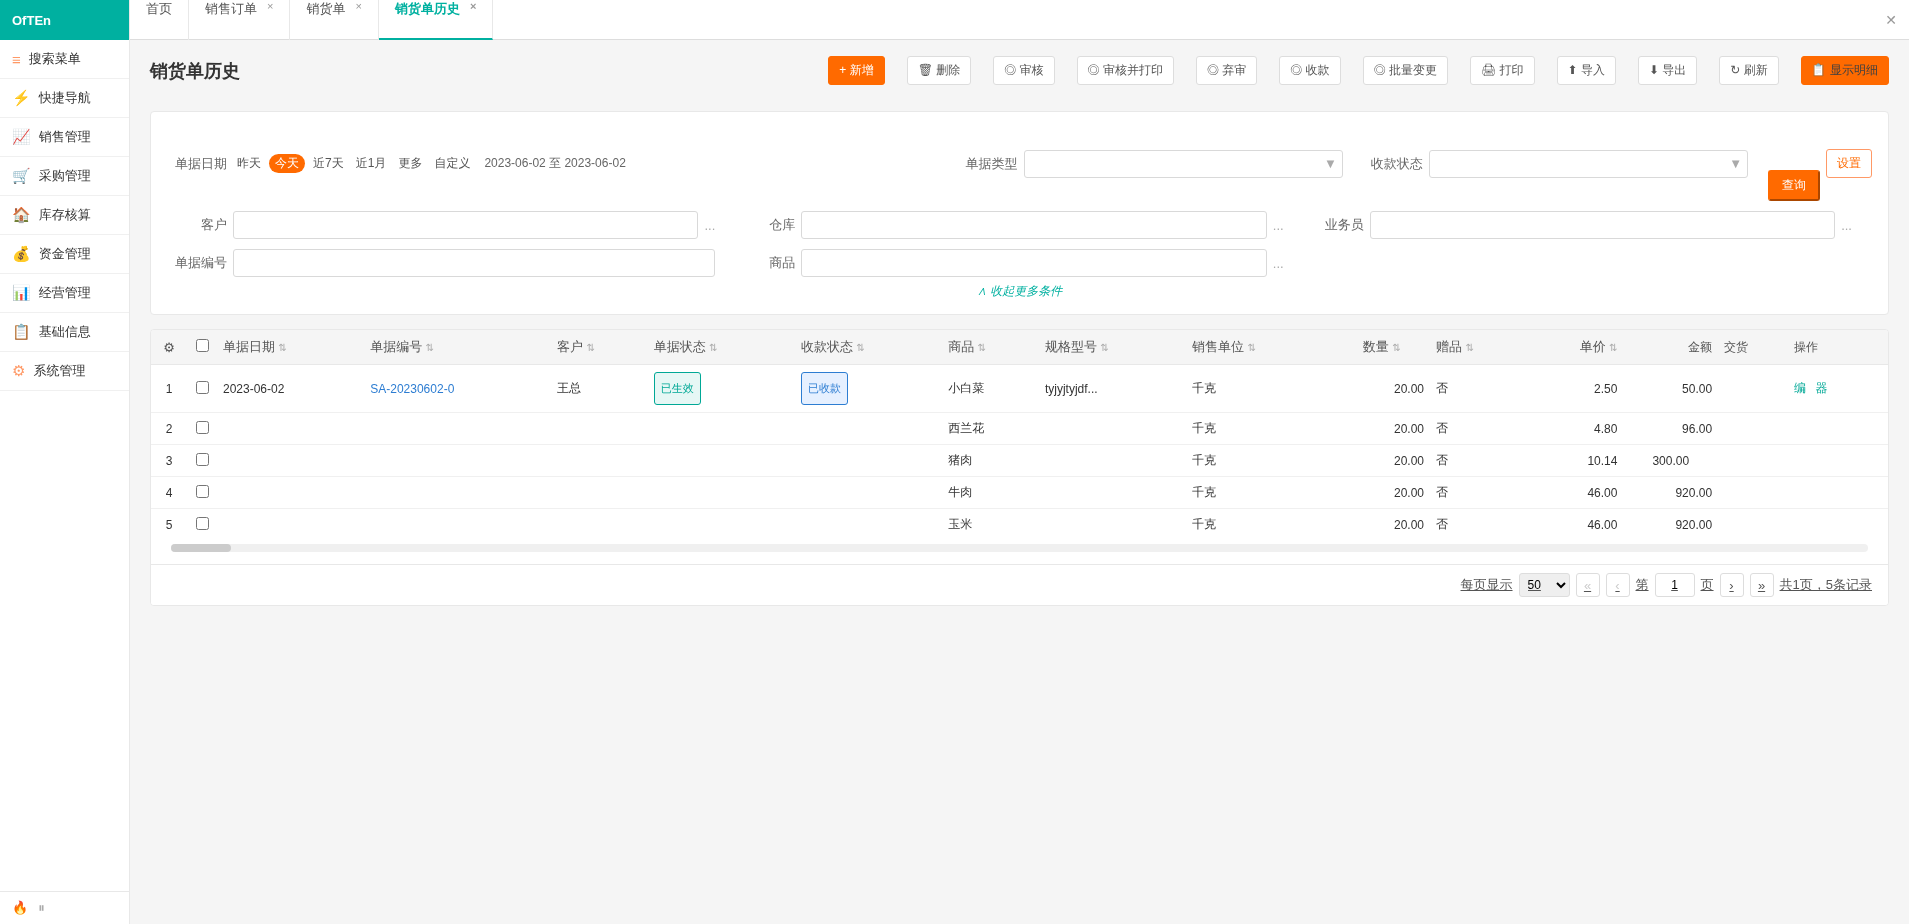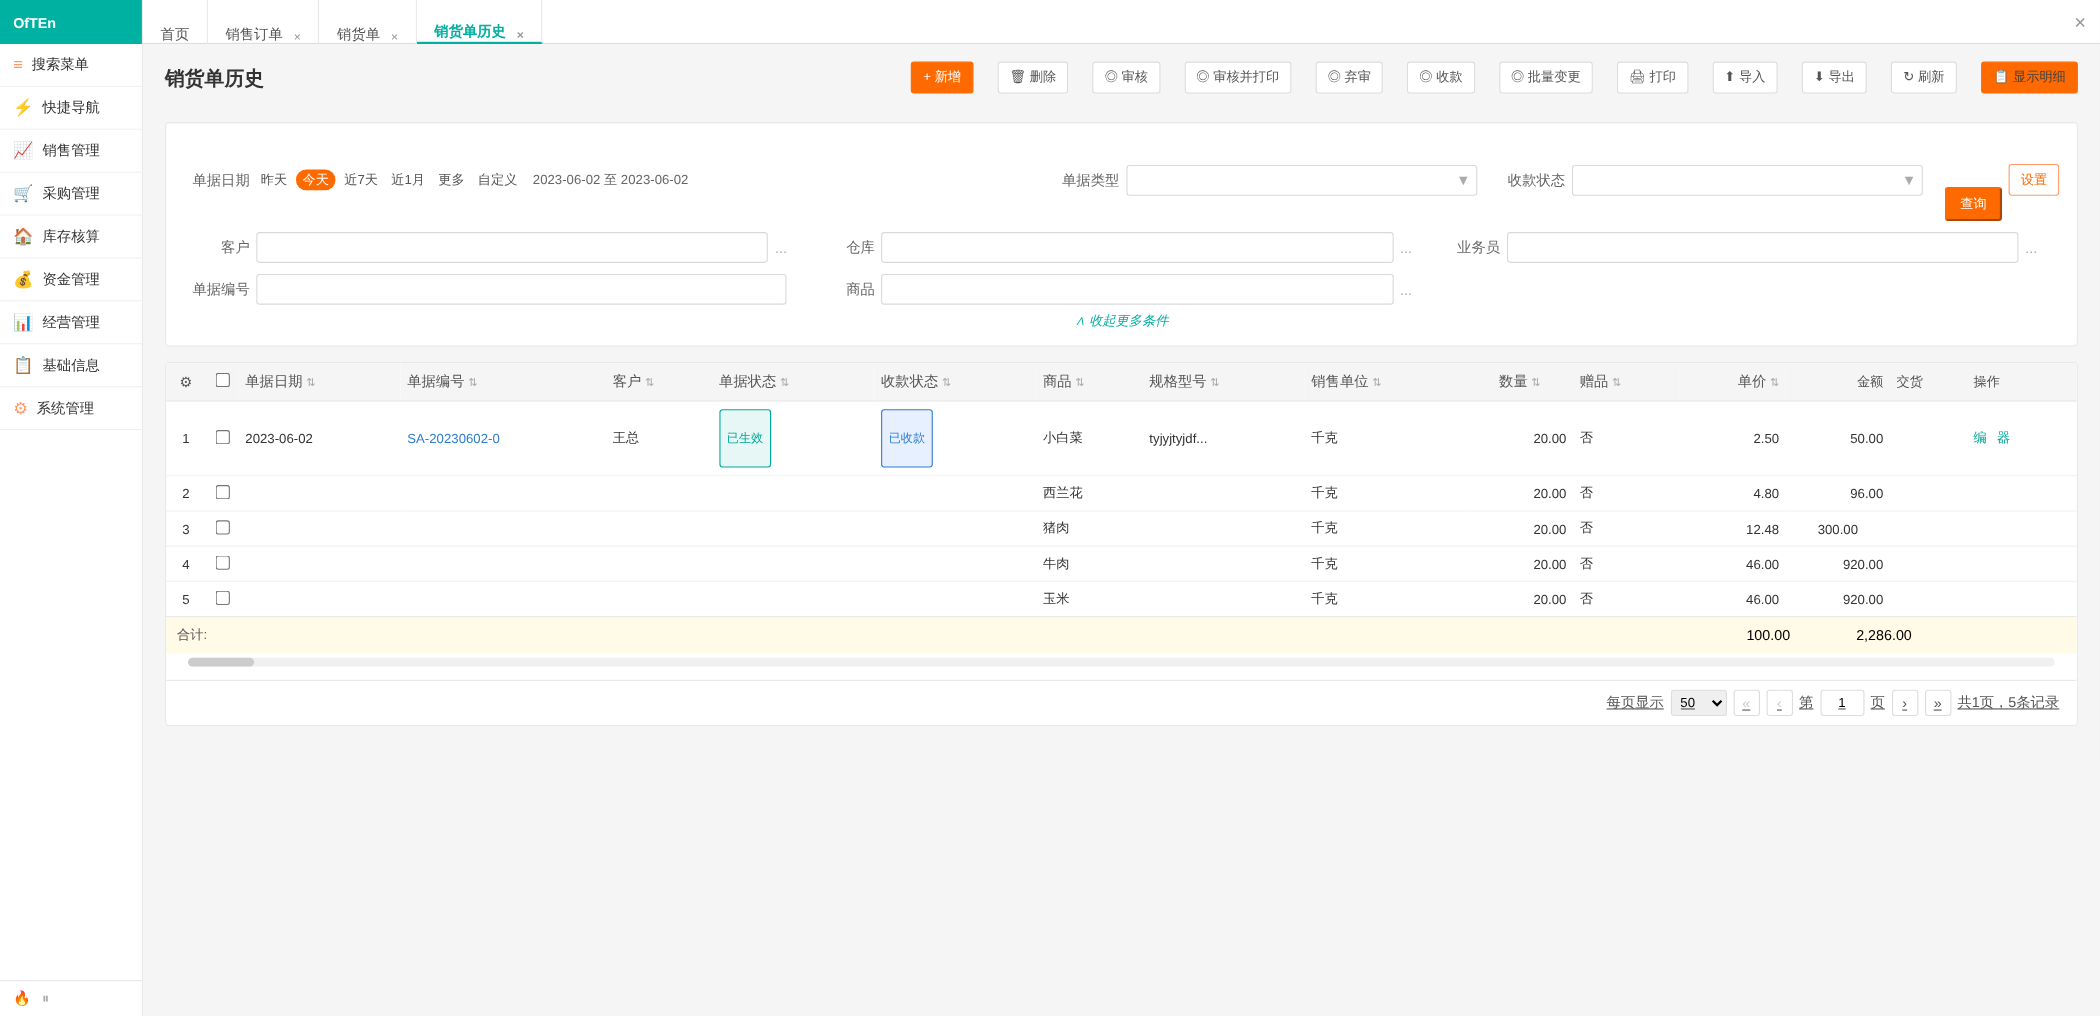--- a/index.html
+++ b/index.html
@@ -9,21 +9,21 @@
     .sidebar { width: 130px; background: #fff; border-right: 1px solid #e8e8e8; display: flex; flex-direction: column; height: 100%; }
     .sidebar-item { display: flex; align-items: center; padding: 10px 12px; cursor: pointer; color: #333; gap: 8px; border-bottom: 1px solid #f0f0f0; }
     .sidebar-item .icon { font-size: 15px; color: #ff9966; }
     .sidebar-bottom { margin-top: auto; border-top: 1px solid #e8e8e8; }
 
     
     .main { flex: 1; display: flex; flex-direction: column; overflow: hidden; }
 
     
     .tab-bar { height: 40px; background: #fff; display: flex; align-items: center; border-bottom: 1px solid #ddd; padding-left: 0; }
-    .tab { padding: 0 16px; height: 40px; display: flex; align-items: flex-end; gap: 6px; cursor: pointer; color: #555; border-right: 1px solid #e8e8e8; font-size: 13px; }
+    .tab { padding: 0 16px; height: 40px; display: flex; align-items: flex-start; gap: 6px; cursor: pointer; color: #555; border-right: 1px solid #e8e8e8; font-size: 13px; }
     .tab.active { background: #fff; color: #00b0a0; border-bottom: 2px solid #00b0a0; font-weight: bold; }
     .tab .close-x { font-size: 11px; color: #999; cursor: pointer; margin-left: 4px; }
 
     
     .content { flex: 1; overflow: auto; padding: 16px 20px; background: #f5f5f5; }
 
     
     .page-title { font-size: 18px; font-weight: bold; color: #333; margin-bottom: 14px; }
 
     
@@ -51,21 +51,21 @@
     
     .table-container { background: #fff; border: 1px solid #e8e8e8; border-radius: 4px; overflow: hidden; }
     .table-wrap { overflow: auto; }
     table { width: 100%; border-collapse: collapse; }
     thead tr { background: #f5f5f5; }
     th { padding: 8px 6px; text-align: left; color: #555; font-weight: normal; border-bottom: 1px solid #e8e8e8; white-space: nowrap; font-size: 12px; }
     th .sort-arrows { color: #aaa; font-size: 10px; }
     td { padding: 7px 6px; border-bottom: 1px solid #f0f0f0; color: #333; font-size: 12px; }
     tr:last-child td { border-bottom: none; }
 
-    .badge { display: inline-block; padding: 18px 6px; border-radius: 3px; font-size: 11px; }
+    .badge { display: inline-block; padding: 8px 6px; border-radius: 3px; font-size: 11px; }
     .badge-green { background: #e6f7f5; color: #00a896; border: 1px solid #00a896; }
     .badge-blue { background: #e6f0ff; color: #2d7dd2; border: 1px solid #2d7dd2; }
 
     .action-btn { color: #00a896; cursor: pointer; margin-right: 6px; font-size: 12px; }
 
     
     .table-footer { background: #fffbe6; padding: 8px 10px; display: flex; align-items: center; border-top: 1px solid #e8e8e8; }
     .footer-label { color: #555; font-size: 12px; min-width: 80px; }
 
     
@@ -351,21 +351,21 @@
     <td></td>
     <td style="color:#2d7dd2; cursor:pointer;"></td>
     <td></td>
     <td></td>
     <td></td>
     <td>猪肉</td>
     <td></td>
     <td>千克</td>
     <td style="text-align:right;">20.00</td>
     <td>否</td>
-    <td style="text-align:right;">12.48</td>
+    <td style="text-align:right;">10.14</td>
     <td style="text-align:center;">300.00</td>
     <td></td>
     <td></td>
   </tr>
               <tr>
     <td style="text-align:center;">4</td>
     <td style="text-align:center;"><input type="checkbox" style=""></td>
     <td></td>
     <td style="color:#2d7dd2; cursor:pointer;"></td>
     <td></td>
@@ -396,27 +396,20 @@
     <td>否</td>
     <td style="text-align:right;">46.00</td>
     <td style="text-align:right;">920.00</td>
     <td></td>
     <td></td>
   </tr>
             </tbody>
         </table>
       </div>
 
-      <div class="table-footer">
-        <span class="footer-label">合计:</span>
-        <div style="flex:1; display:flex; justify-content:flex-end; gap:60px; padding-right:140px;">
-          <span>100.00</span>
-          <span>2,286.00</span>
-        </div>
-      </div>
 
       <div style="padding: 4px 10px 6px;">
         <div class="scrollbar-track">
           <div class="scrollbar-thumb"></div>
         </div>
       </div>
 
       <div class="pagination">
         <span>每页显示</span>
         <select class="page-select">

